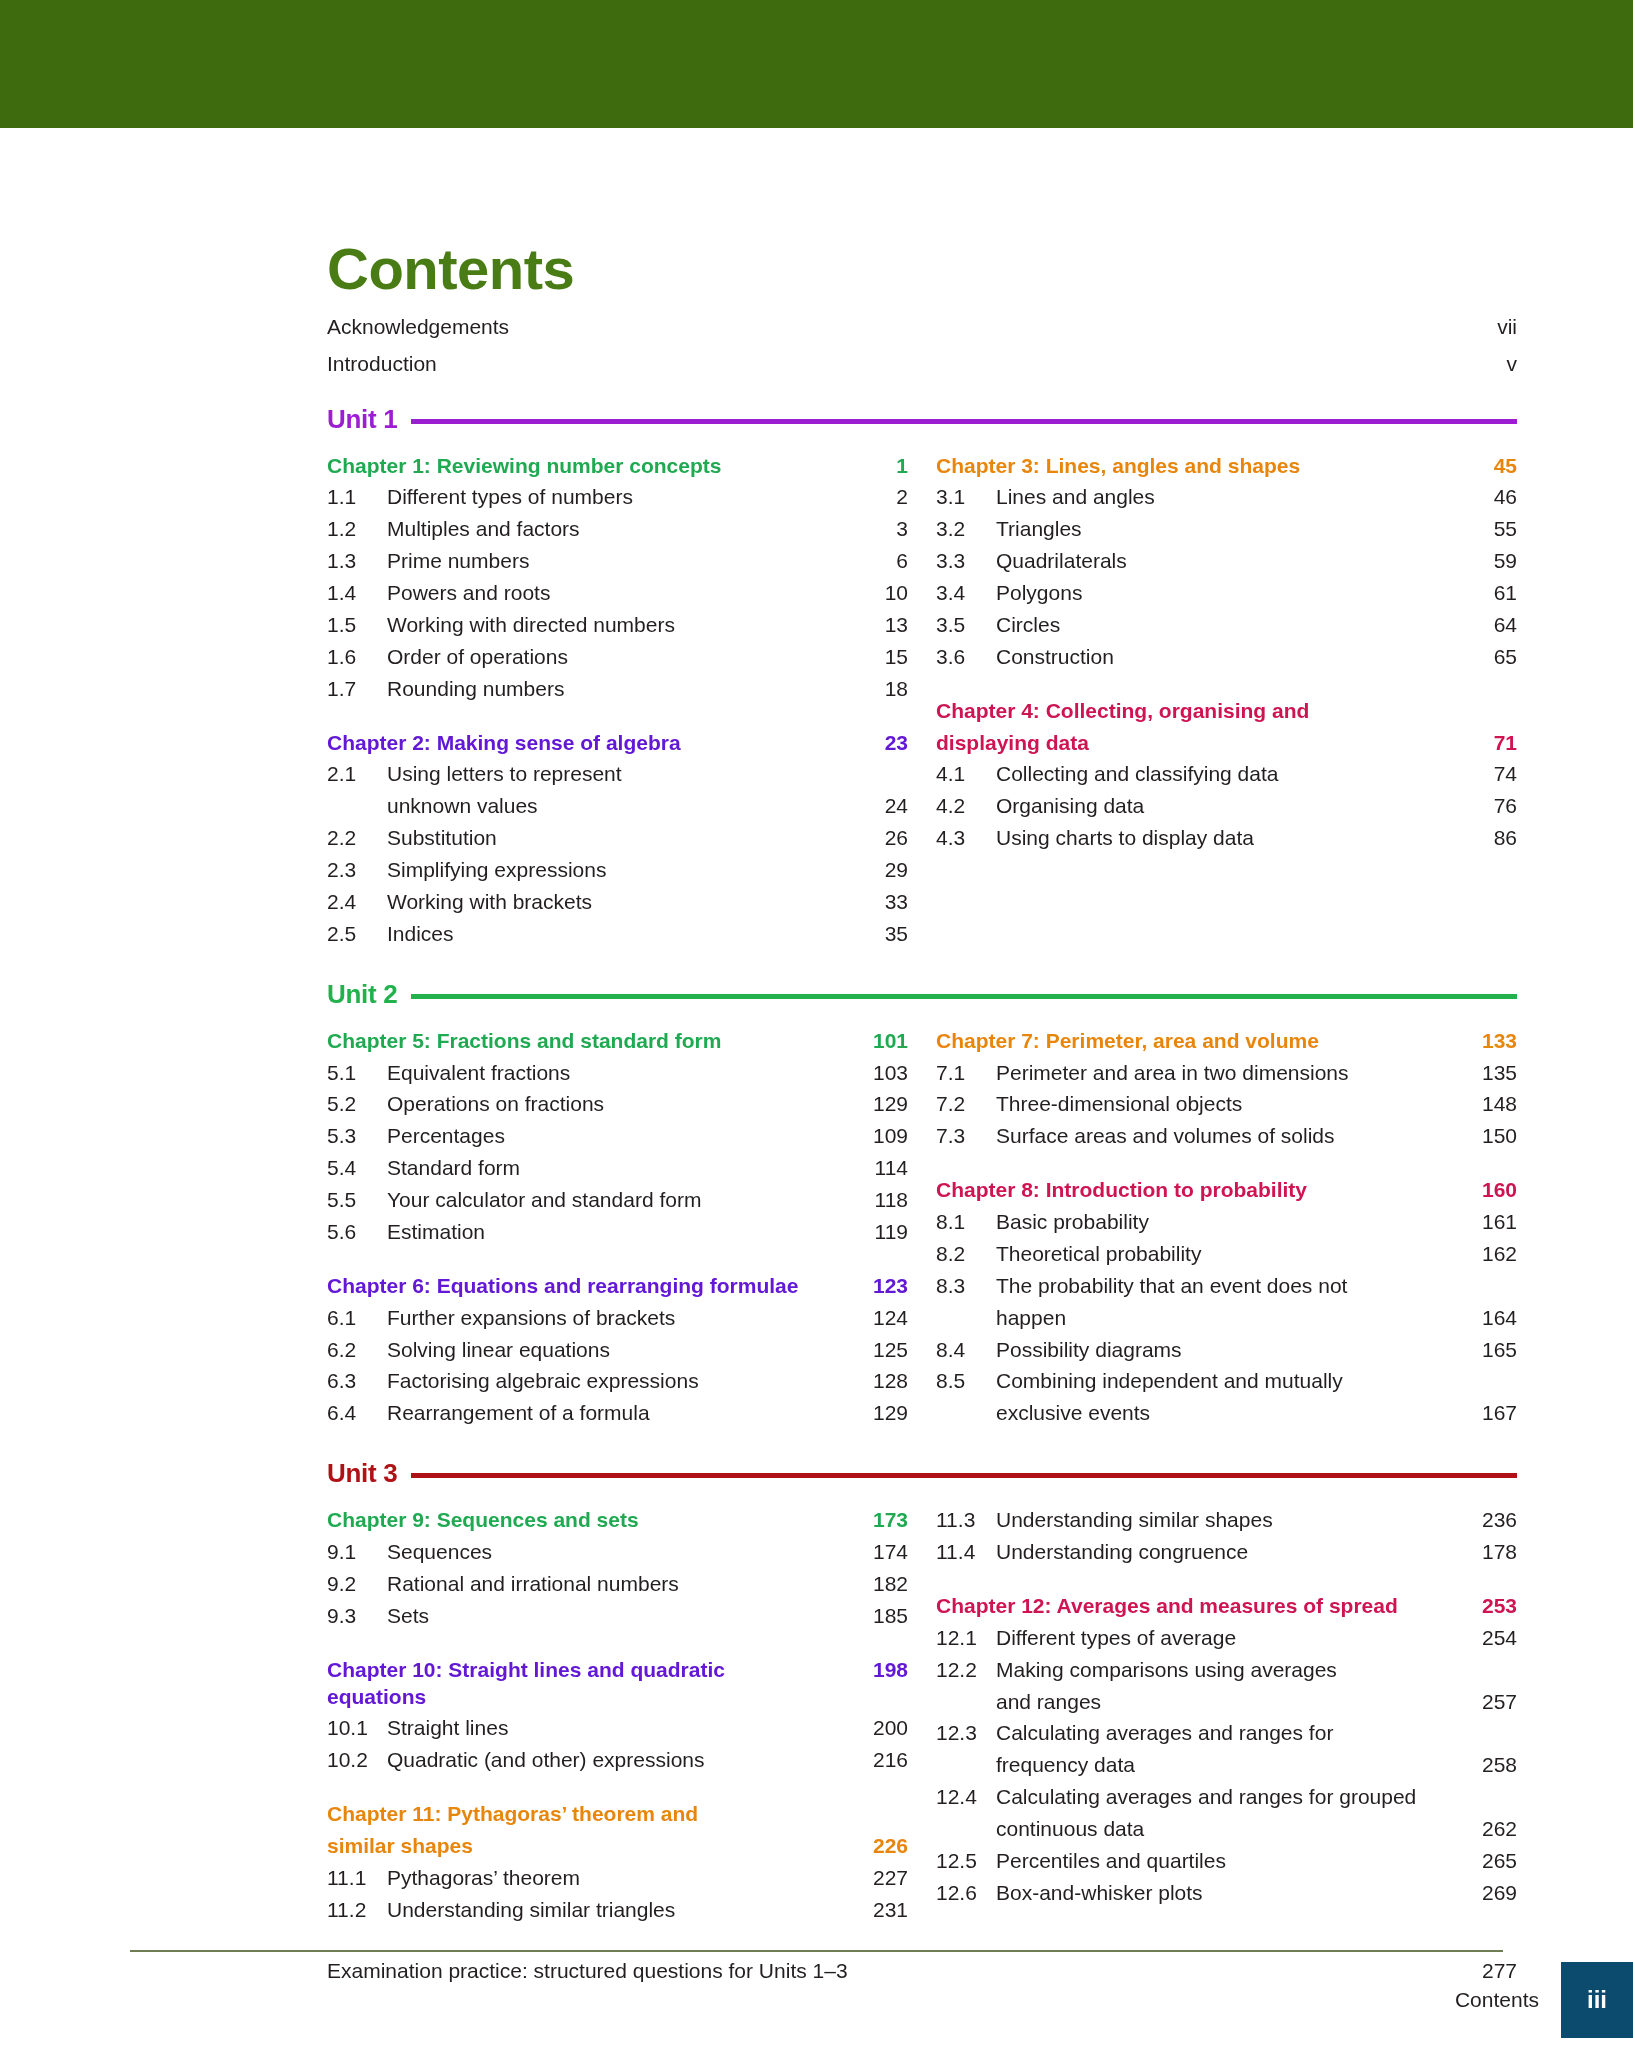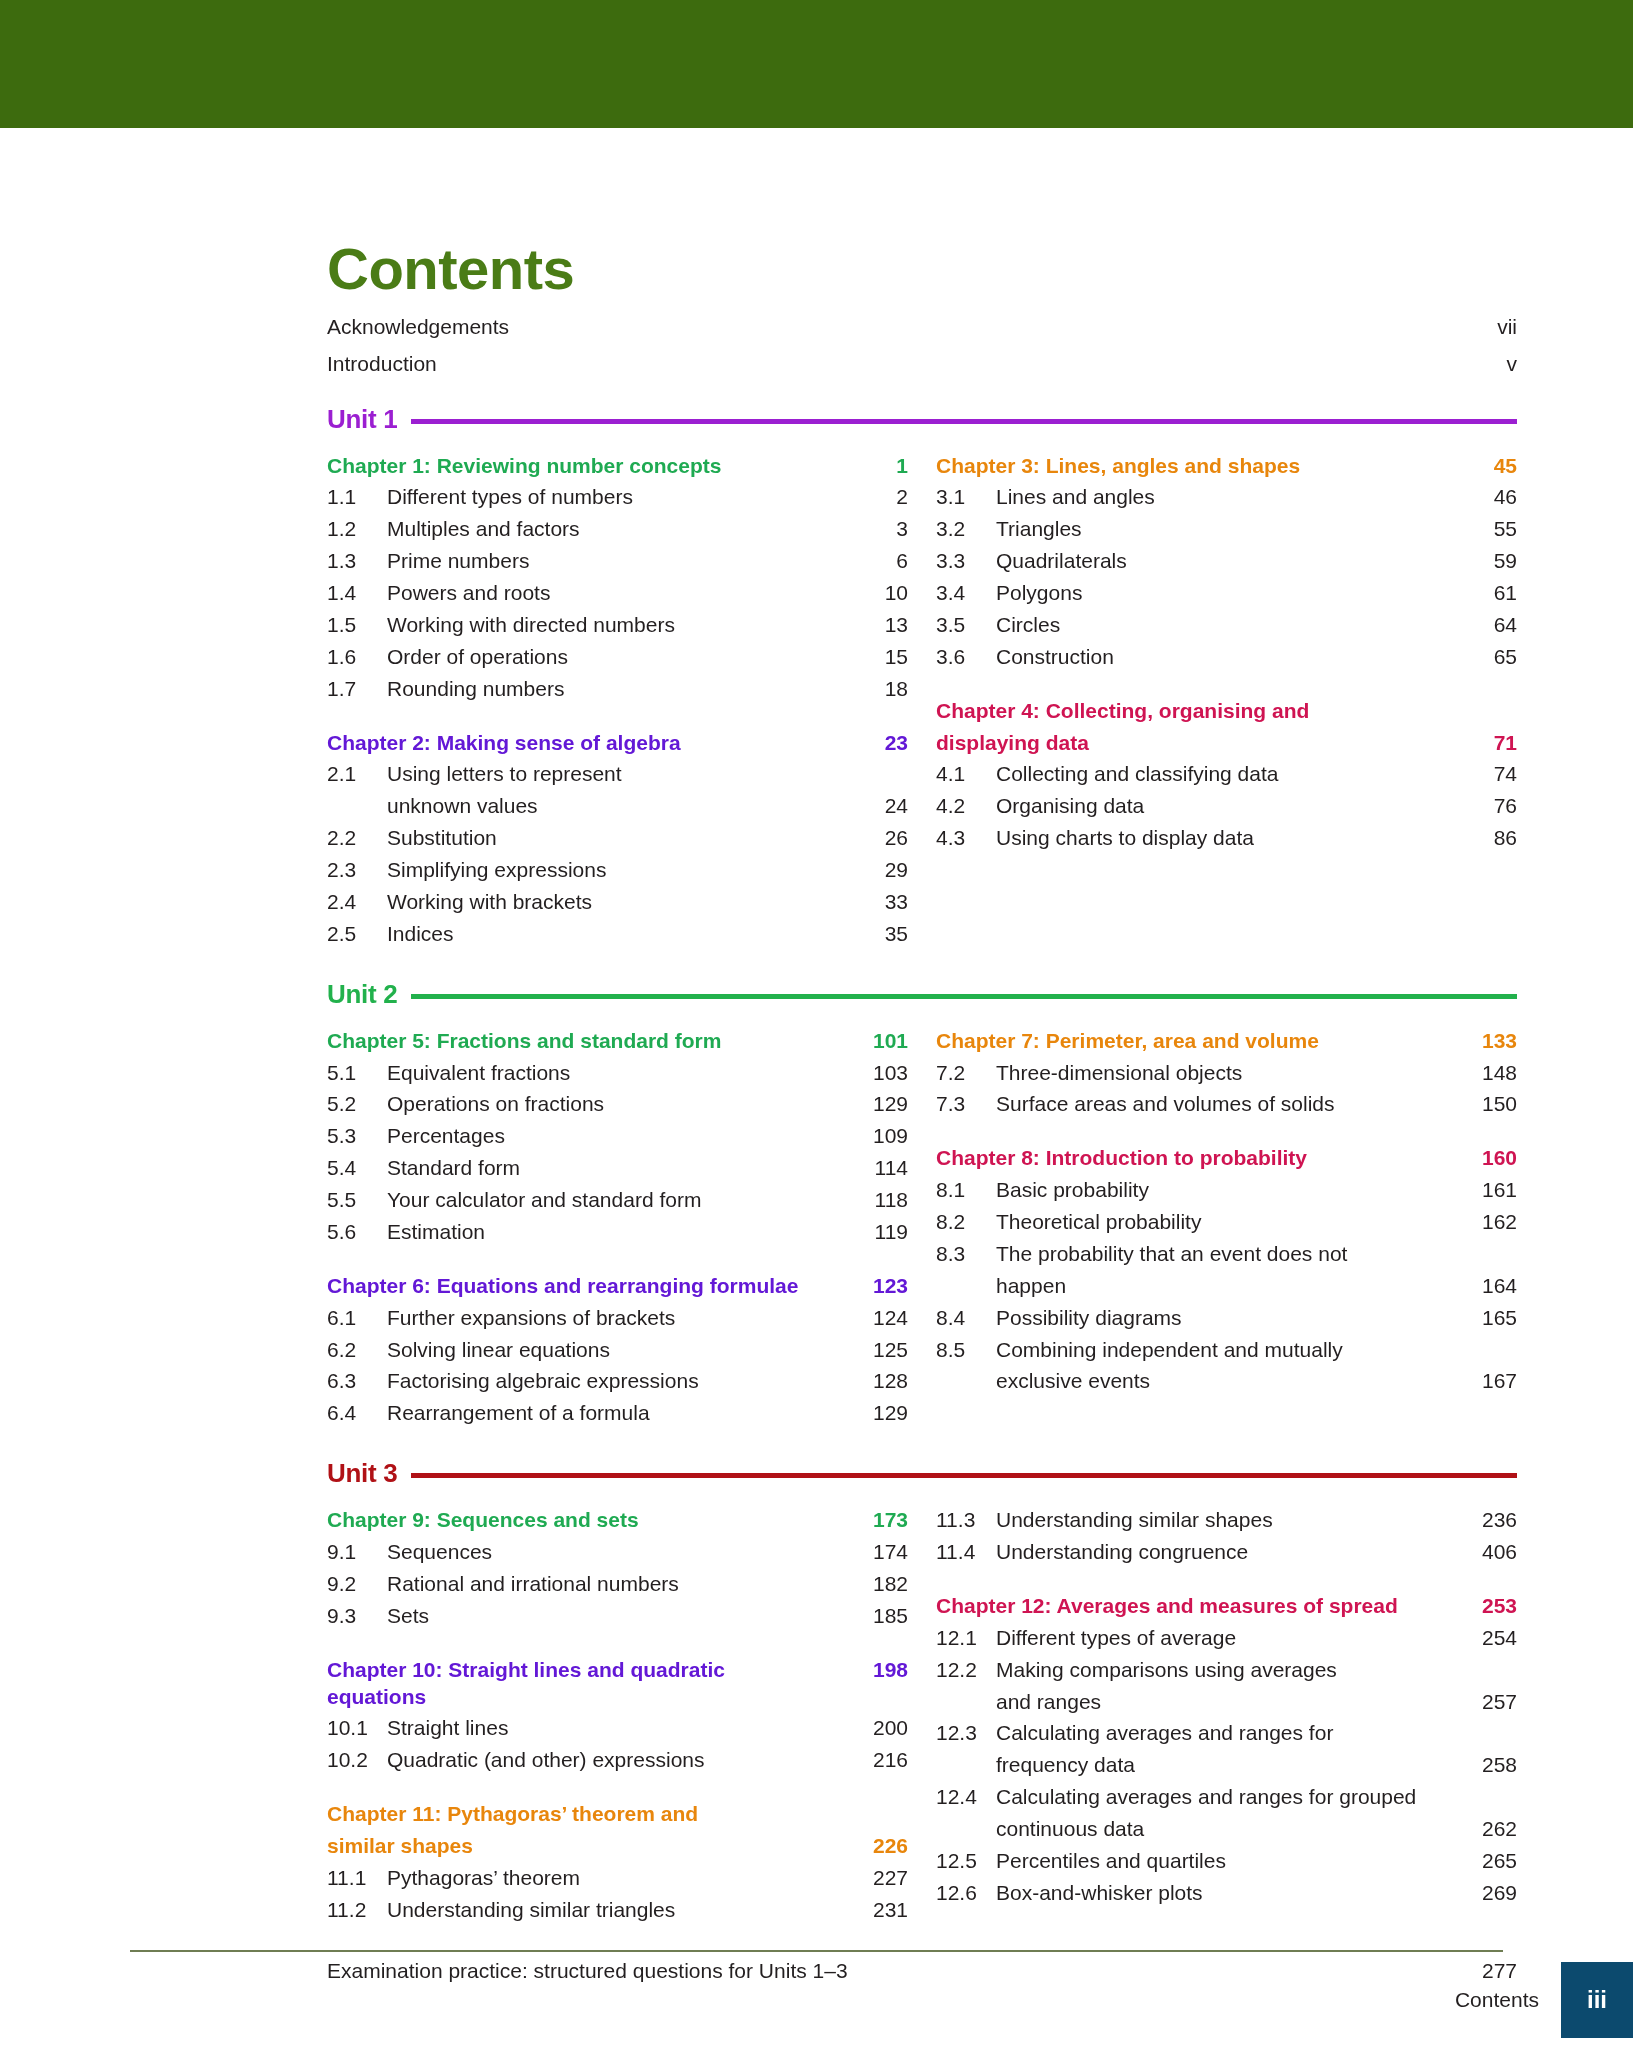--- a/index.html
+++ b/index.html
@@ -359,20 +359,25 @@
               <span class="txt">Rearrangement of a formula</span>
               <span class="pg">129</span>
             </div>
           </div>
           <div class="col">
             <div class="row chapter">
               <span class="txt c-orange">Chapter 7:  Perimeter, area and volume</span>
               <span class="pg c-orange">133</span>
             </div>
             <div class="row">
+              <span class="num">7.1</span>
+              <span class="txt">Perimeter and area in two dimensions</span>
+              <span class="pg">135</span>
+            </div>
+            <div class="row">
               <span class="num">7.2</span>
               <span class="txt">Three-dimensional objects</span>
               <span class="pg">148</span>
             </div>
             <div class="row">
               <span class="num">7.3</span>
               <span class="txt">Surface areas and volumes of solids</span>
               <span class="pg">150</span>
             </div>
             <div class="spacer"></div>
@@ -481,21 +486,21 @@
           </div>
           <div class="col">
             <div class="row">
               <span class="num">11.3</span>
               <span class="txt">Understanding similar shapes</span>
               <span class="pg">236</span>
             </div>
             <div class="row">
               <span class="num">11.4</span>
               <span class="txt">Understanding congruence</span>
-              <span class="pg">406</span>
+              <span class="pg">178</span>
             </div>
             <div class="spacer"></div>
             <div class="row chapter">
               <span class="txt c-crimson">Chapter 12:  Averages and measures of spread</span>
               <span class="pg c-crimson">253</span>
             </div>
             <div class="row">
               <span class="num">12.1</span>
               <span class="txt">Different types of average</span>
               <span class="pg">254</span>

